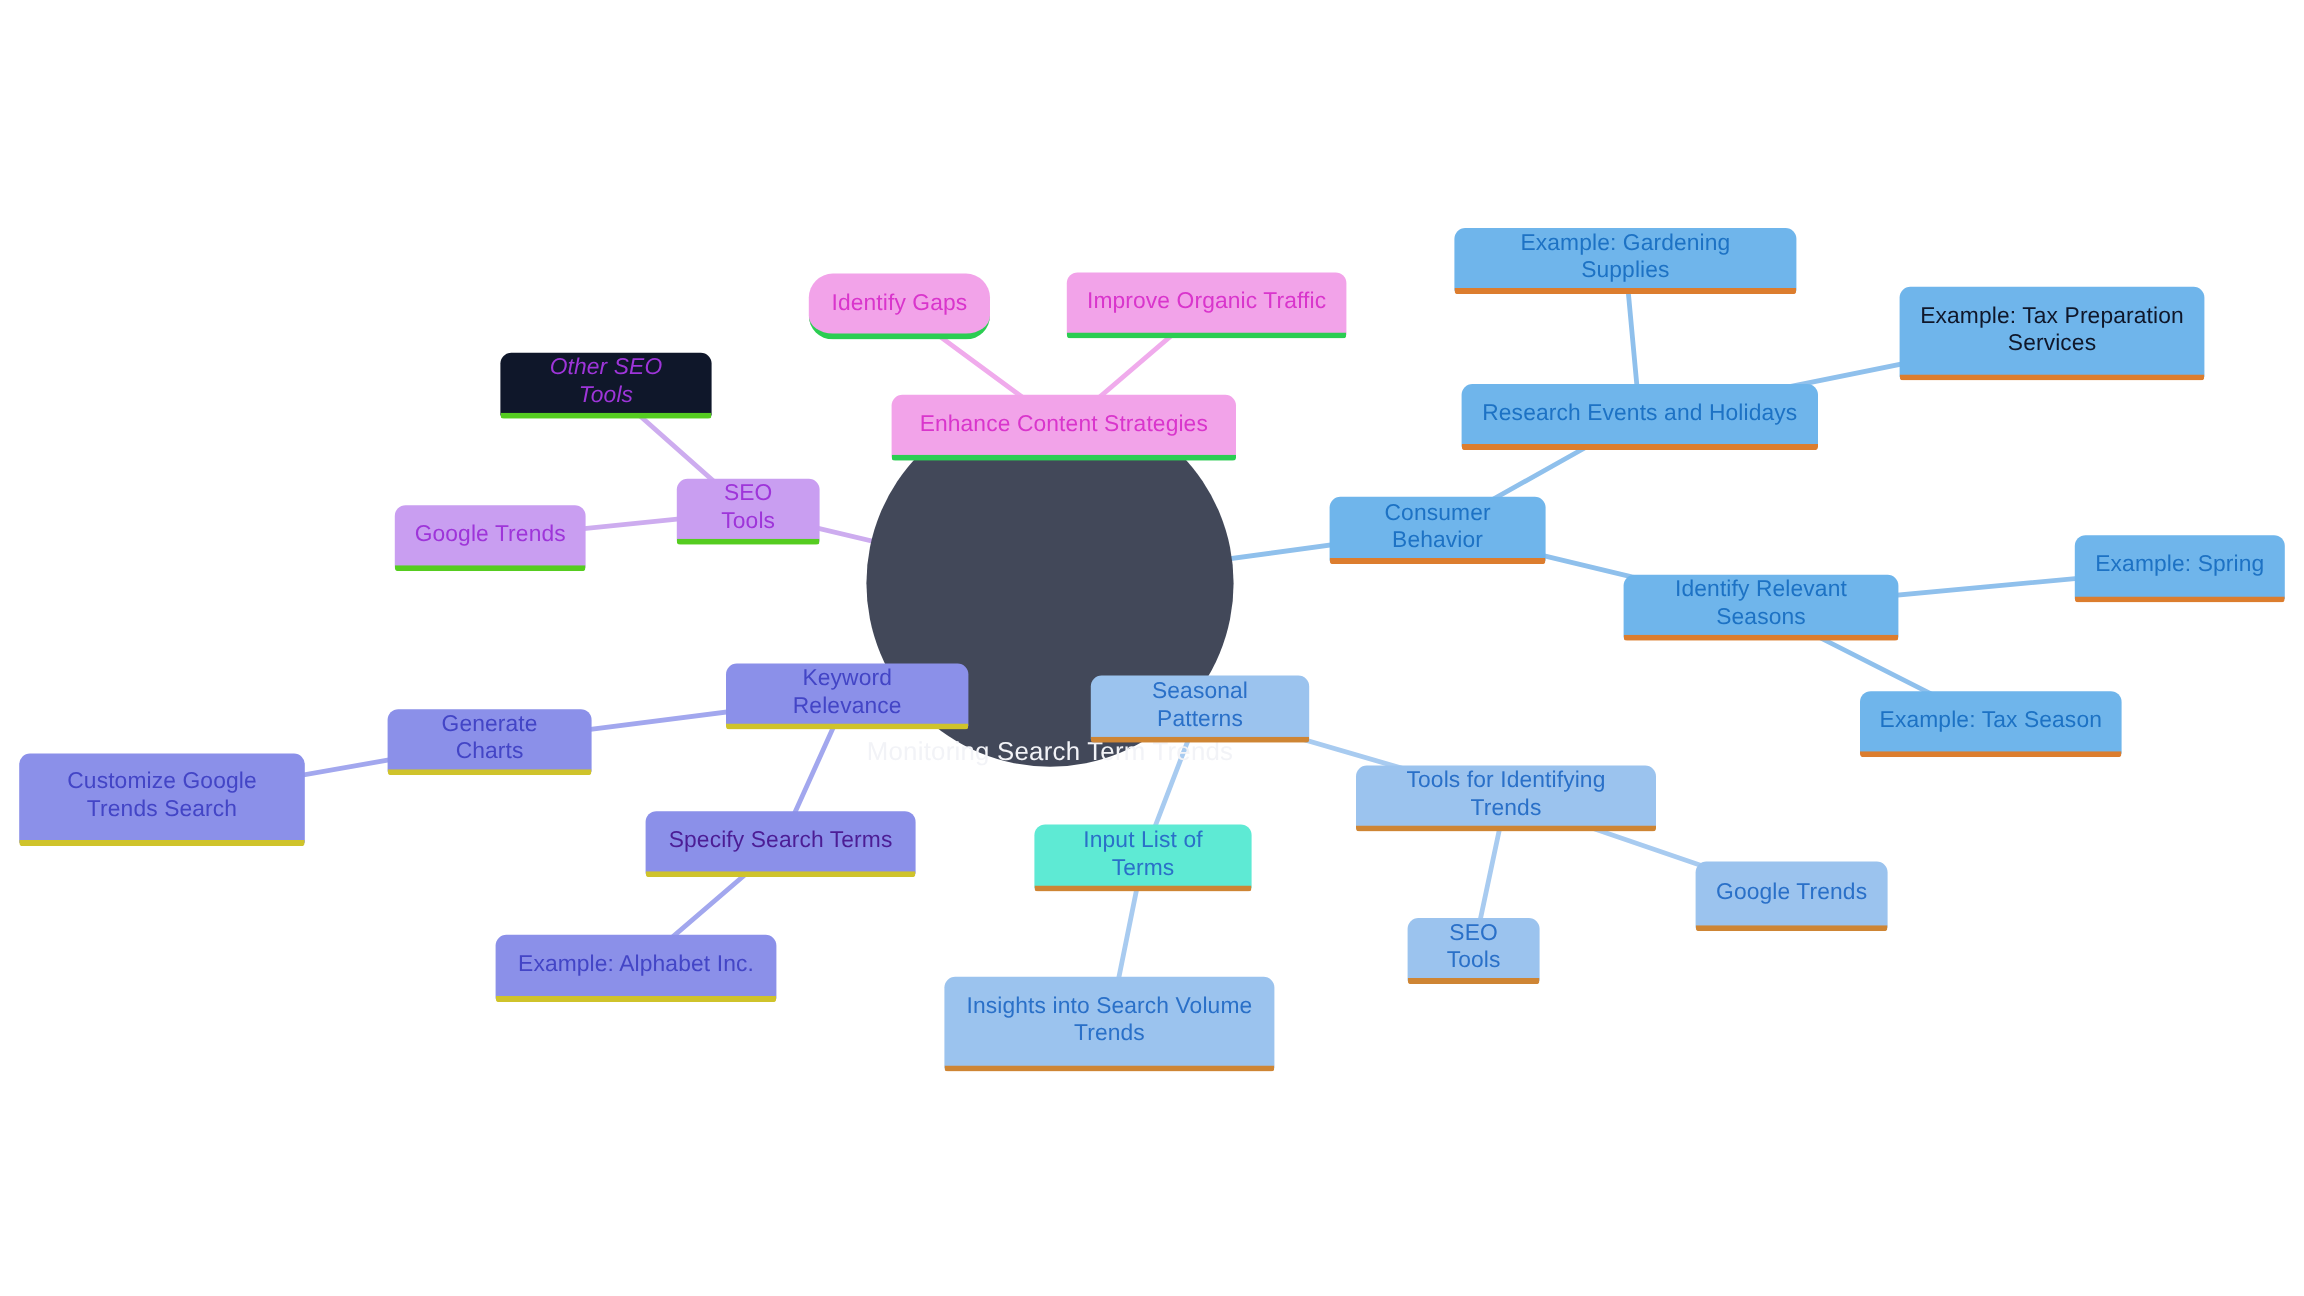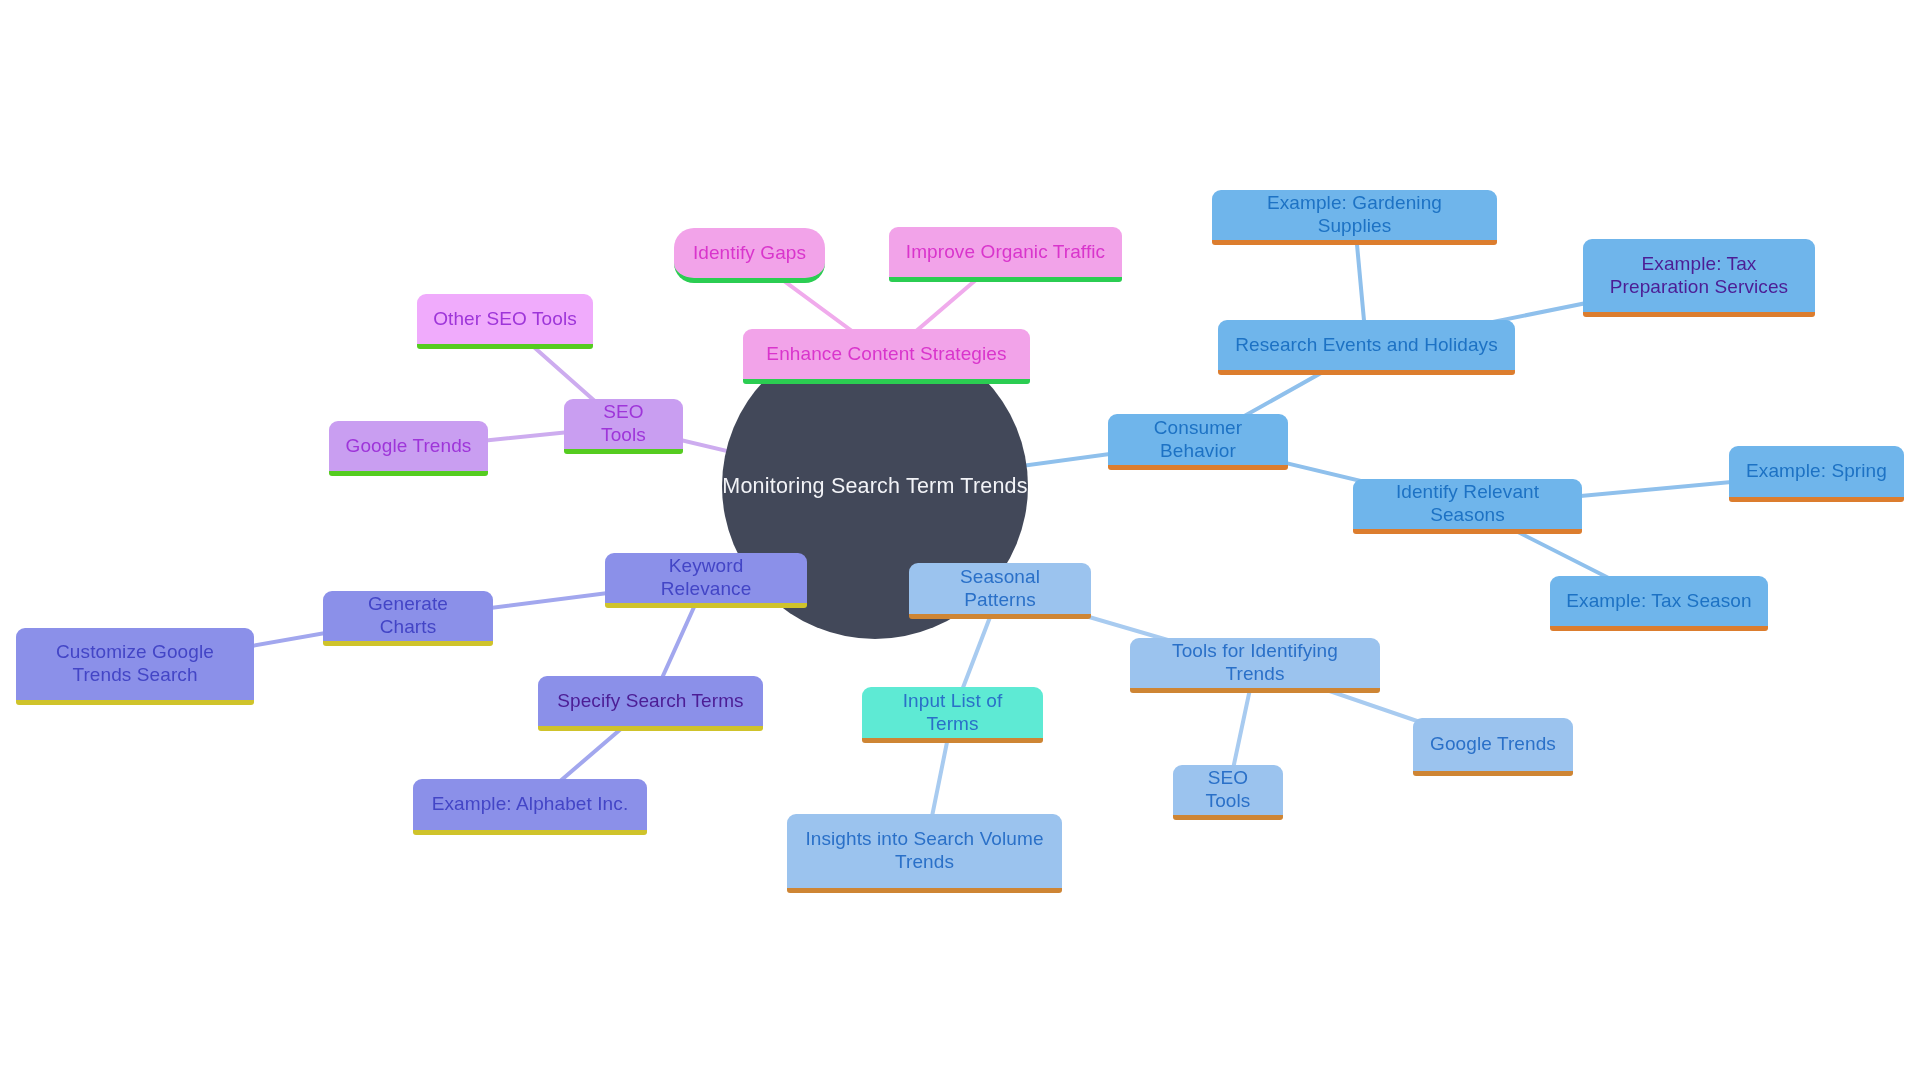--- a/index.html
+++ b/index.html
@@ -30,21 +30,21 @@
     line-height: 1.2;
     padding: 2px 16px;
     letter-spacing: 0.1px;
     cursor: pointer;
     user-select: none;
   }
   #central-topic {
     position: absolute;
     z-index: 2;
     display: flex;
-    align-items: center;
+    align-items: flex-end;
     justify-content: center;
     text-align: center;
     border-radius: 50%;
     cursor: pointer;
   }
   #central-label {
     font-size: 21.5px;
     letter-spacing: 0.2px;
   }
 </style>
@@ -87,21 +87,21 @@
       </div>
       <div class="node" style="left: 674px; top: 228px; width: 151px; height: 55px; background: rgb(242, 163, 233); color: rgb(217, 53, 204); border-bottom: 5px solid rgb(43, 205, 82); border-radius: 20px;">
         <span>Identify Gaps</span>
       </div>
       <div class="node" style="left: 889px; top: 227px; width: 233px; height: 55px; background: rgb(242, 163, 233); color: rgb(217, 53, 204); border-bottom: 5px solid rgb(43, 205, 82);">
         <span>Improve Organic Traffic</span>
       </div>
       <div class="node" style="left: 564px; top: 399px; width: 119px; height: 55px; background: rgb(201, 158, 241); color: rgb(158, 53, 217); border-bottom: 5px solid rgb(85, 204, 32);">
         <span>SEO Tools</span>
       </div>
-      <div class="node" style="left: 417px; top: 294px; width: 176px; height: 55px; background: #f0abfc; color: rgb(158, 53, 217); border-bottom: 5px solid rgb(85, 204, 32);">
+      <div class="node" style="left: 417px; top: 294px; width: 176px; height: 55px; background: #0f172a; color: rgb(158, 53, 217); border-bottom: 5px solid rgb(85, 204, 32); font-style: italic;">
         <span>Other SEO Tools</span>
       </div>
       <div class="node" style="left: 329px; top: 421px; width: 159px; height: 55px; background: rgb(201, 158, 241); color: rgb(158, 53, 217); border-bottom: 5px solid rgb(85, 204, 32);">
         <span>Google Trends</span>
       </div>
       <div class="node" style="left: 605px; top: 553px; width: 202px; height: 55px; background: rgb(139, 144, 233); color: rgb(67, 69, 198); border-bottom: 5px solid rgb(207, 195, 43);">
         <span>Keyword Relevance</span>
       </div>
       <div class="node" style="left: 323px; top: 591px; width: 170px; height: 55px; background: rgb(139, 144, 233); color: rgb(67, 69, 198); border-bottom: 5px solid rgb(207, 195, 43); justify-content: flex-end;">
         <span>Generate Charts</span>
@@ -117,21 +117,21 @@
       </div>
       <div class="node" style="left: 1108px; top: 414px; width: 180px; height: 56px; background: rgb(111, 181, 235); color: rgb(29, 114, 196); border-bottom: 5px solid rgb(220, 125, 46);">
         <span>Consumer Behavior</span>
       </div>
       <div class="node" style="left: 1218px; top: 320px; width: 297px; height: 55px; background: rgb(111, 181, 235); color: rgb(29, 114, 196); border-bottom: 5px solid rgb(220, 125, 46);">
         <span>Research Events and Holidays</span>
       </div>
       <div class="node" style="left: 1212px; top: 190px; width: 285px; height: 55px; background: rgb(111, 181, 235); color: rgb(29, 114, 196); border-bottom: 5px solid rgb(220, 125, 46);">
         <span>Example: Gardening Supplies</span>
       </div>
-      <div class="node" style="left: 1583px; top: 239px; width: 232px; height: 78px; background: rgb(111, 181, 235); color: #4c1d95; border-bottom: 5px solid rgb(220, 125, 46);">
+      <div class="node" style="left: 1583px; top: 239px; width: 254px; height: 78px; background: rgb(111, 181, 235); color: #0f172a; border-bottom: 5px solid rgb(220, 125, 46);">
         <span>Example: Tax Preparation Services</span>
       </div>
       <div class="node" style="left: 1353px; top: 479px; width: 229px; height: 55px; background: rgb(111, 181, 235); color: rgb(29, 114, 196); border-bottom: 5px solid rgb(220, 125, 46);">
         <span>Identify Relevant Seasons</span>
       </div>
       <div class="node" style="left: 1729px; top: 446px; width: 175px; height: 56px; background: rgb(111, 181, 235); color: rgb(29, 114, 196); border-bottom: 5px solid rgb(220, 125, 46);">
         <span>Example: Spring</span>
       </div>
       <div class="node" style="left: 1550px; top: 576px; width: 218px; height: 55px; background: rgb(111, 181, 235); color: rgb(29, 114, 196); border-bottom: 5px solid rgb(220, 125, 46);">
         <span>Example: Tax Season</span>

